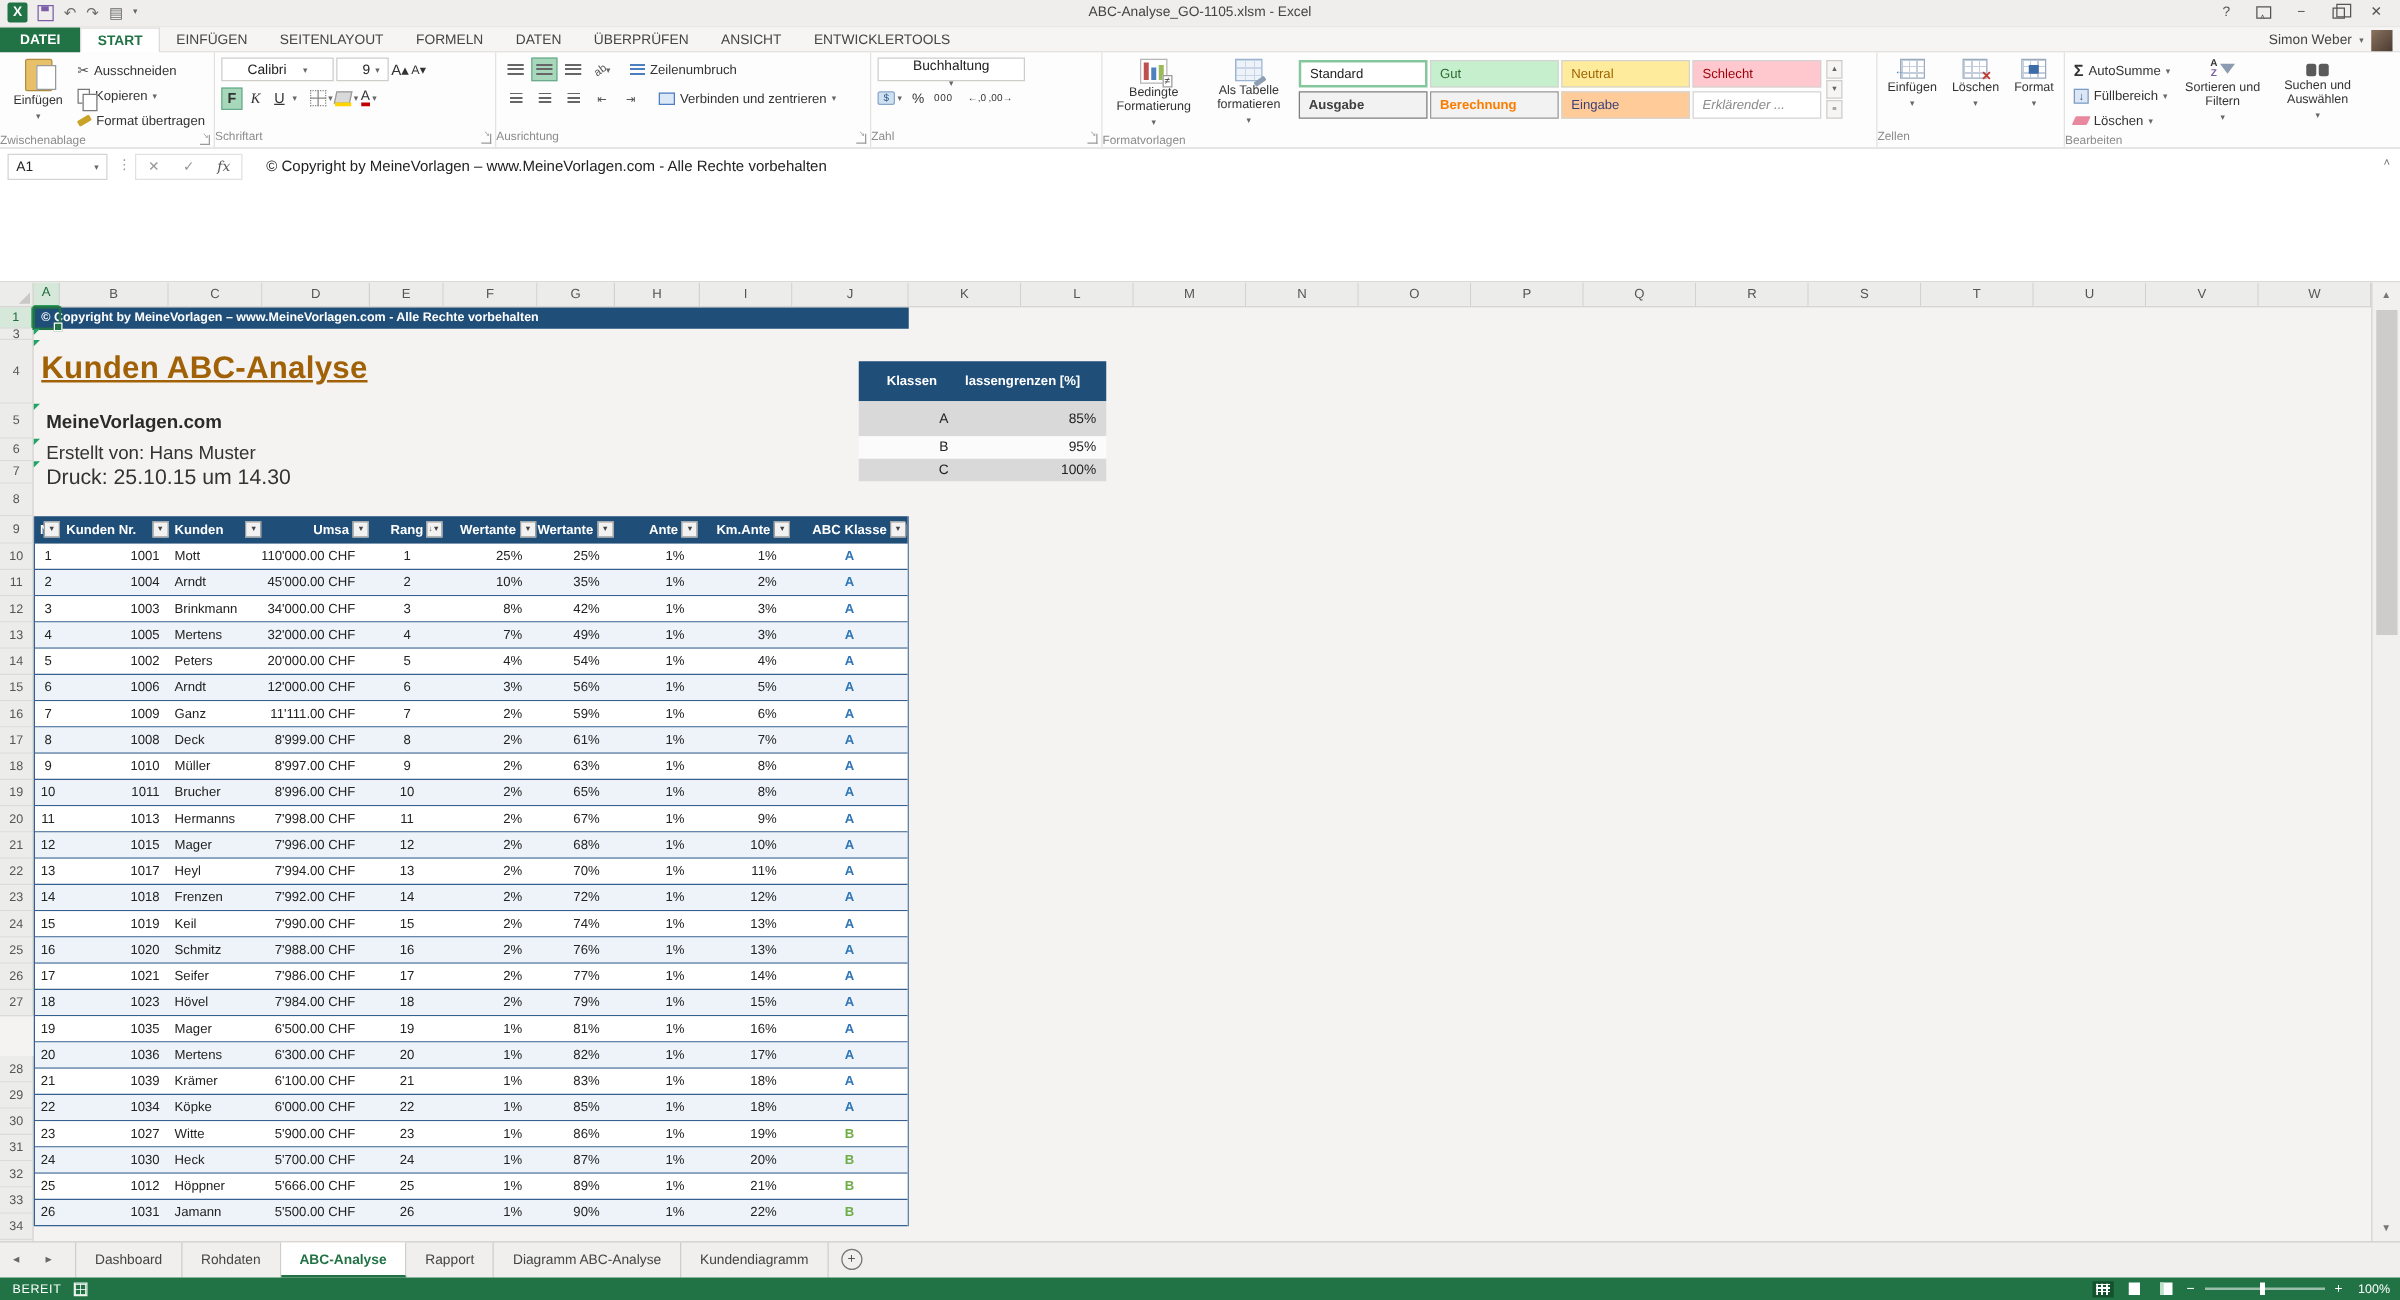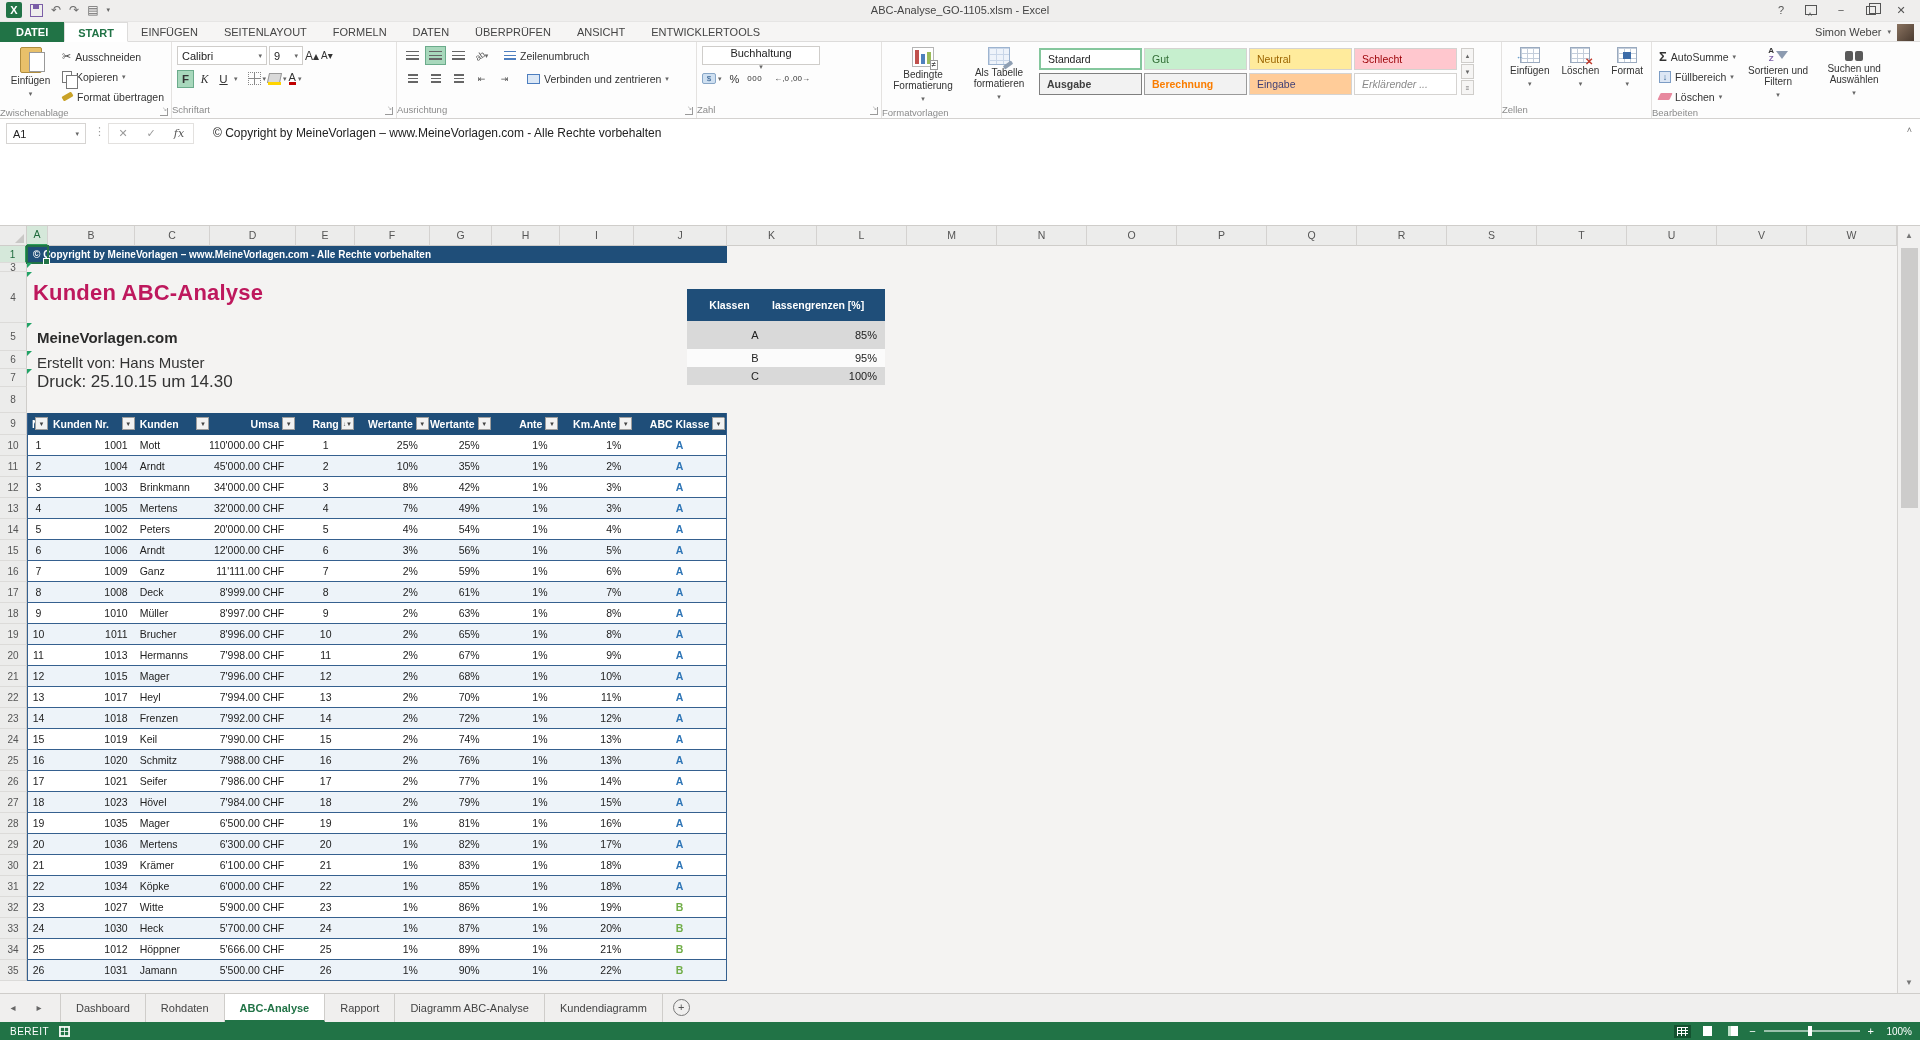--- a/index.html
+++ b/index.html
@@ -45,21 +45,21 @@
   .col { display:flex; flex-direction:column; justify-content:flex-start; gap:1px; }
   .rowline { display:flex; align-items:center; gap:2px; height:21px; }
 
   .clip-ic { width:22px; height:26px; background:#e8c06a; border:1px solid #b08d3e; border-radius:2px; position:relative; }
   .clip-ic::after { content:""; position:absolute; right:-4px; top:4px; width:14px; height:18px; background:#fff; border:1px solid #999; }
   .scissors { color:#444; font-size:11px; }
   .copy-ic { width:10px; height:12px; border:1px solid #777; background:#fff; position:relative; }
   .copy-ic::after { content:""; position:absolute; left:3px; top:3px; width:10px; height:12px; border:1px solid #777; background:#fff; }
   .brush-ic { width:11px; height:5px; background:#c9a227; transform:rotate(-30deg); border-radius:1px; }
 
-  .ctl { border:1px solid #cfcdca; background:#fff; height:19px; font-size:11px; color:#222; display:flex; align-items:center; padding:0 4px; gap:4px; }
+  .ctl { border:1px solid #cfcdca; background:#fff; height:19px; font-size:11px; color:#222; display:flex; align-items:center; padding:0 20px; gap:4px; }
   .fbox { width:90px; justify-content:space-between; }
   .szbox { width:34px; justify-content:space-between; }
   .fmt { width:17px; height:18px; display:flex; align-items:center; justify-content:center; font-size:11.5px; color:#333; }
   .fmt.bold { font-weight:bold; background:#a8d8bc; border:1px solid #6bab8b; }
   .fmt.italic { font-style:italic; font-family:"Liberation Serif",serif; }
   .fmt.under { text-decoration:underline; }
   .grow-a { font-size:12px; color:#333; } .shrink-a { font-size:10px; color:#333; }
   .border-ic { width:13px; height:13px; border:1px dotted #888; position:relative; }
   .border-ic::after{ content:""; position:absolute; left:5px; top:-1px; width:1px; height:13px; background:#888; }
   .border-ic::before{ content:""; position:absolute; left:-1px; top:5px; width:13px; height:1px; background:#888; }
@@ -143,21 +143,21 @@
   #gutter { position:absolute; left:0; top:20px; width:27px; }
   .gr { width:27px; background:#ececeb; border-right:1px solid #cfcdca; border-bottom:1px solid #dcdbd9; font-size:10px; color:#555; display:flex; align-items:center; justify-content:center; }
   .gr.sel { background:#d5e8da; color:#1e6b3c; border-right:2px solid #2e9e5b; }
   #content { position:absolute; left:27px; top:20px; width:1870px; height:747px; background:#f4f3f2; }
 
   #copyrow { position:absolute; left:0; top:0; width:700px; height:17px; background:#1f4e79; color:#fff; font-size:10px; font-weight:bold; line-height:17px; padding-left:6px; white-space:nowrap; overflow:hidden; }
   #a1sel { position:absolute; left:-1px; top:-1px; width:23px; height:19px; border:2px solid #217346; pointer-events:none; }
   #a1sel::after { content:""; position:absolute; right:-3px; bottom:-3px; width:5px; height:5px; background:#217346; border:1px solid #fff; }
   .tri { position:absolute; left:0; width:0; height:0; border-top:5px solid #21a366; border-right:5px solid transparent; }
 
-  #doctitle { position:absolute; left:6px; top:34px; font-size:22px; font-weight:bold; color:#be185d; letter-spacing:0.2px; }
+  #doctitle { position:absolute; left:6px; top:34px; font-size:25px; font-weight:bold; color:#a16207; letter-spacing:0.2px;text-decoration:underline; }
   #brand { position:absolute; left:10px; top:83px; font-size:15px; font-weight:bold; color:#2b2b2b; }
   #createdby { position:absolute; left:10px; top:108px; font-size:15px; color:#333; }
   #printed { position:absolute; left:10px; top:126px; font-size:17px; color:#333; }
 
   #klassen { position:absolute; left:660px; top:43px; width:198px; }
   #klhead { display:flex; height:32px; background:#1f4e79; color:#fff; font-weight:bold; font-size:10.5px; align-items:center; }
   #klhead .k1 { width:85px; text-align:center; }
   #klhead .k2 { width:113px; overflow:hidden; white-space:nowrap; }
   .klrow { display:flex; align-items:center; font-size:11px; color:#222; }
   .klrow .kl { width:136px; text-align:center; }
@@ -538,21 +538,21 @@
         <div class="gr" style="height: 21px;">18</div>
         <div class="gr" style="height: 21px;">19</div>
         <div class="gr" style="height: 21px;">20</div>
         <div class="gr" style="height: 21px;">21</div>
         <div class="gr" style="height: 21px;">22</div>
         <div class="gr" style="height: 21px;">23</div>
         <div class="gr" style="height: 21px;">24</div>
         <div class="gr" style="height: 21px;">25</div>
         <div class="gr" style="height: 21px;">26</div>
         <div class="gr" style="height: 21px;">27</div>
-        <div class="gr" style="height: 21px;">28</div>
+        <div class="gr" style="height: 21px; margin-top: 32px;">28</div>
         <div class="gr" style="height: 21px;">29</div>
         <div class="gr" style="height: 21px;">30</div>
         <div class="gr" style="height: 21px;">31</div>
         <div class="gr" style="height: 21px;">32</div>
         <div class="gr" style="height: 21px;">33</div>
         <div class="gr" style="height: 21px;">34</div>
         <div class="gr" style="height: 21px;">35</div>
       </div>
 
     <div id="content">

